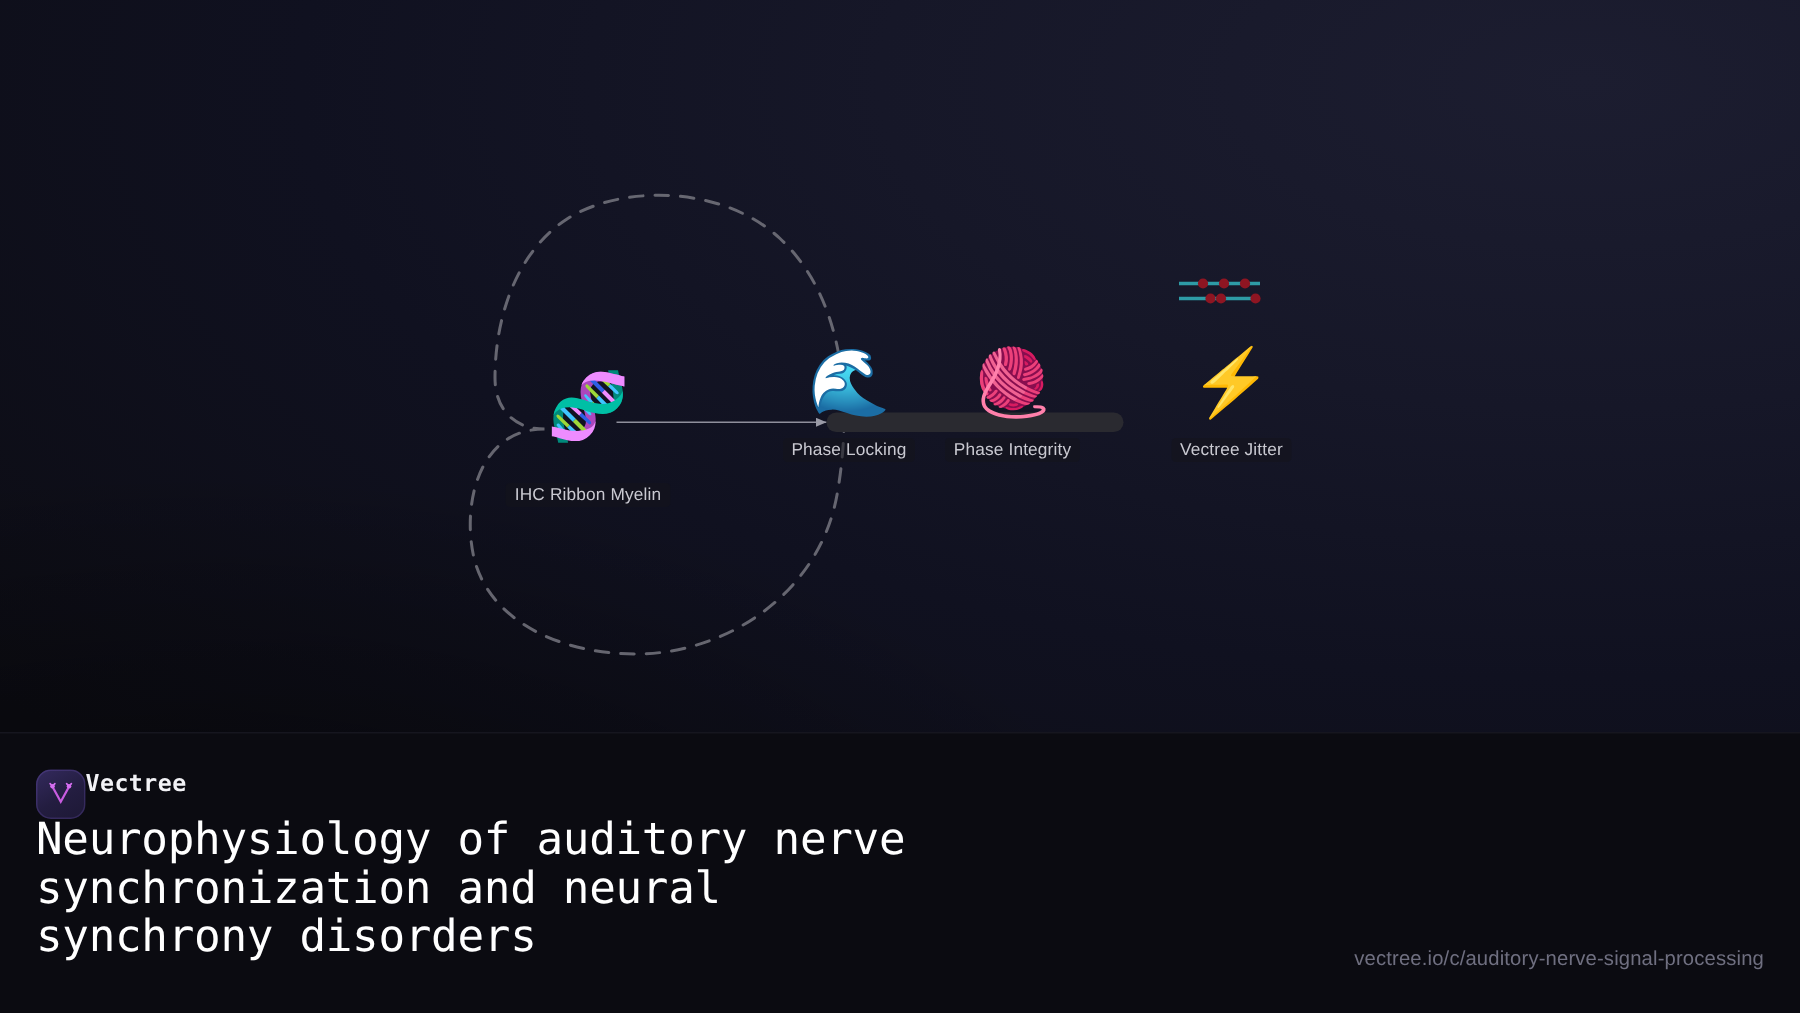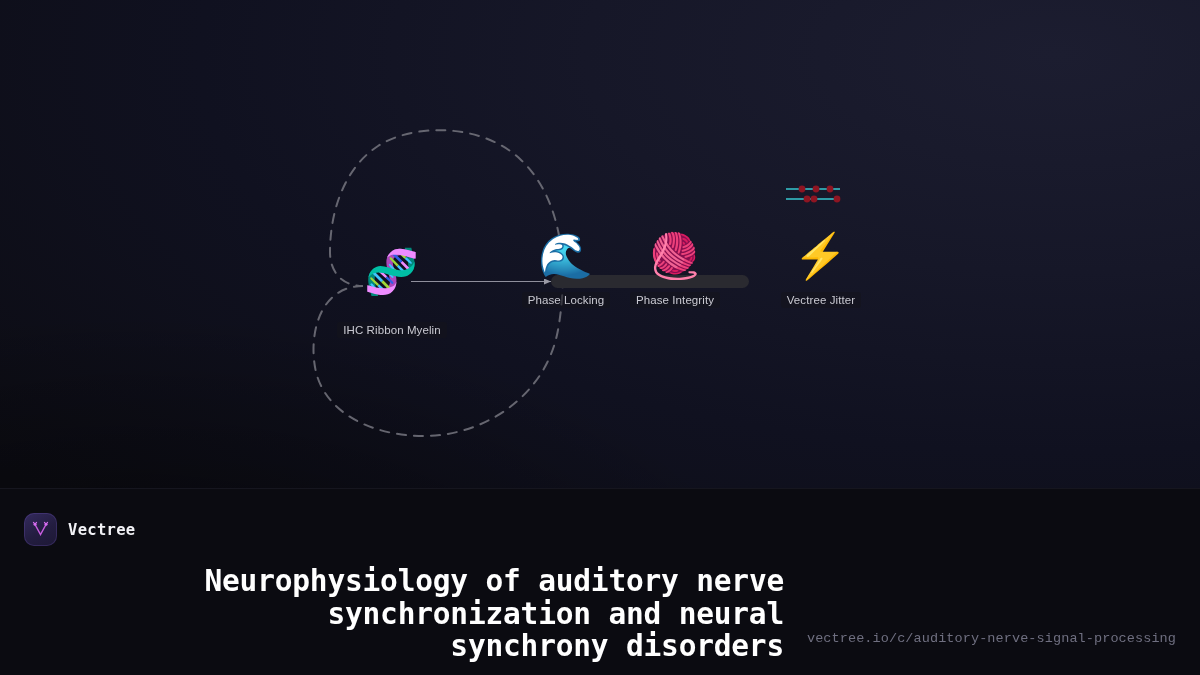--- a/index.html
+++ b/index.html
@@ -120,22 +120,21 @@
     height: 187px;
     background: #0b0b11;
     border-top: 1px solid #16161f;
   }
 
   #brand {
     position: absolute;
     left: 24px;
     top: 24px;
     display: flex;
-    align-items: center;
-    gap: 11px;
+    align-items: flex-start;
   }
 
   .brand-logo {
     width: 33px;
     height: 33px;
     border-radius: 10px;
     background: linear-gradient(150deg, #342a5e 0%, #231d40 55%, #1d1835 100%);
     display: flex;
     align-items: center;
     justify-content: center;
@@ -146,37 +145,36 @@
     font-family: "DejaVu Sans Mono", "Liberation Mono", monospace;
     font-size: 15.5px;
     font-weight: 700;
     color: #f2f2f6;
     letter-spacing: 0.3px;
   }
 
   #page-title {
     position: absolute;
     left: 24px;
-    top: 76px;
+    top: 54px;
     width: 760px;
     font-family: "DejaVu Sans Mono", "Liberation Mono", monospace;
     font-size: 29.5px;
-    font-weight: 700;
+    font-weight: 400;
     line-height: 32.5px;
     color: #ffffff;
     letter-spacing: -0.2px;
     white-space: pre-line;
-    text-align: right;
   }
 
   #footer-url {
     position: absolute;
     right: 24px;
     top: 142px;
-    font-family: Liberation Mono, monospace;
+    font-family: Liberation Sans, sans-serif;
     font-size: 13.5px;
     color: #6f6f80;
     letter-spacing: 0.1px;
   }
 </style>
 </head>
 <body>
 
 <div id="canvas"></div>
 

